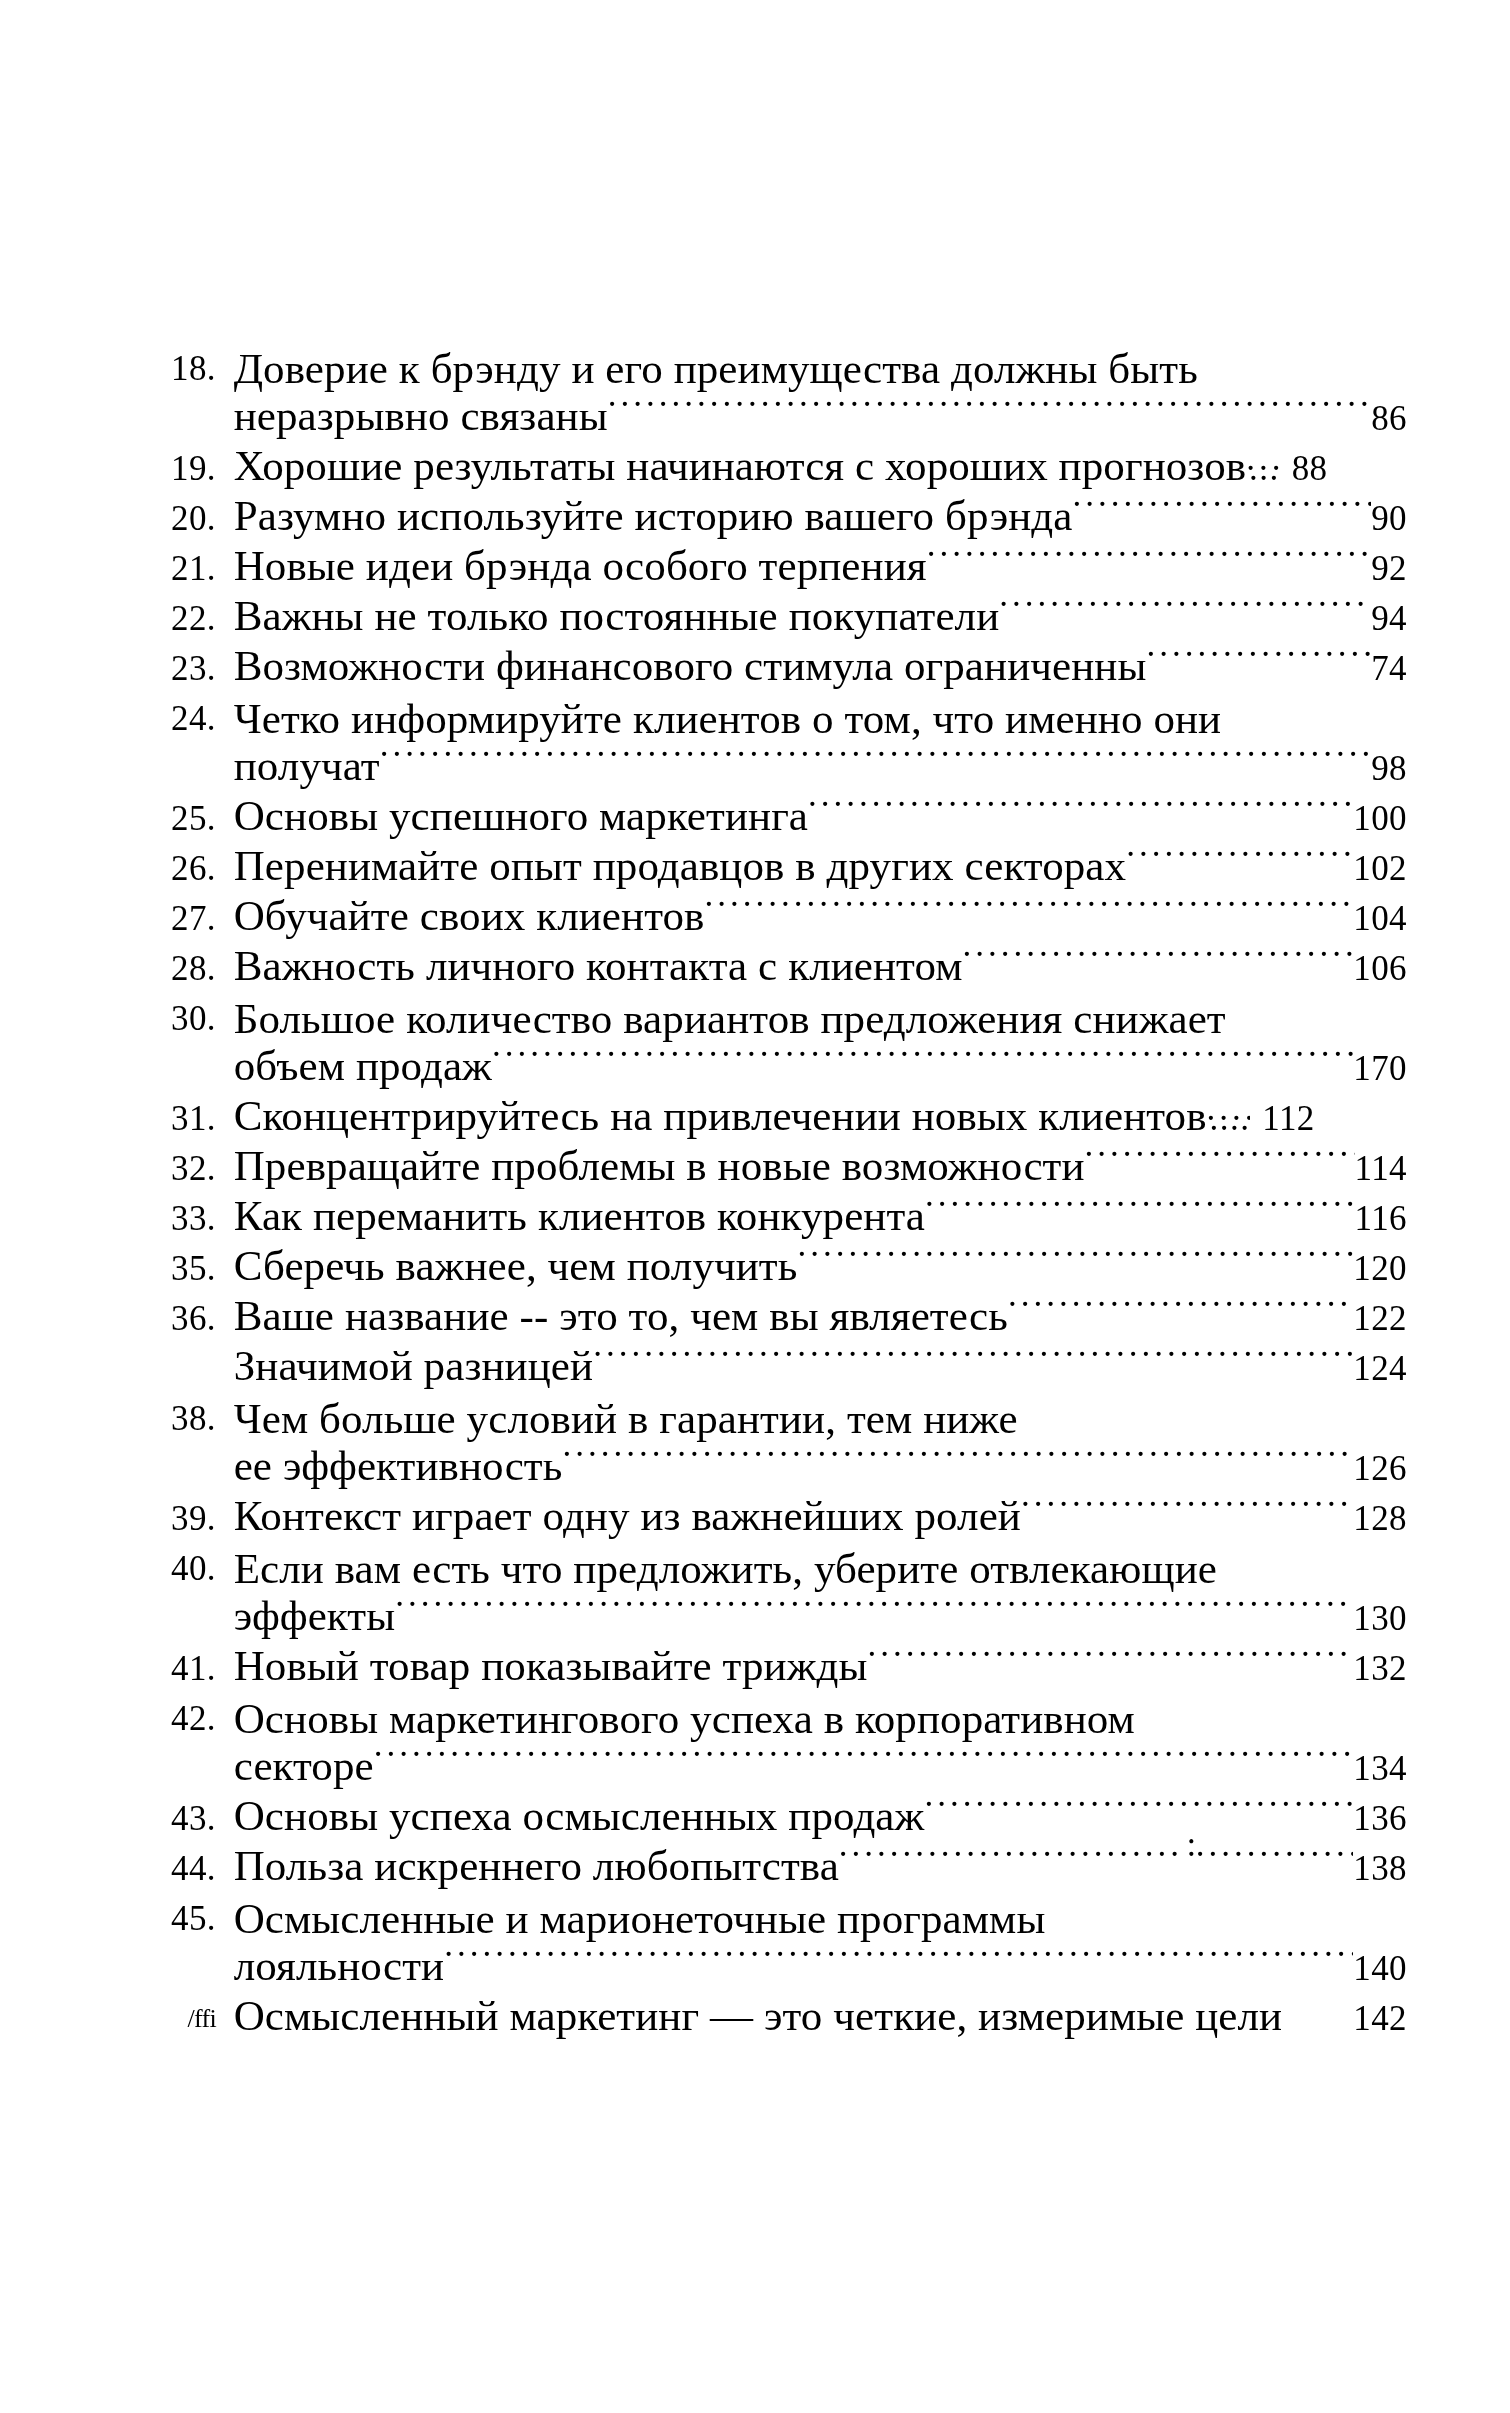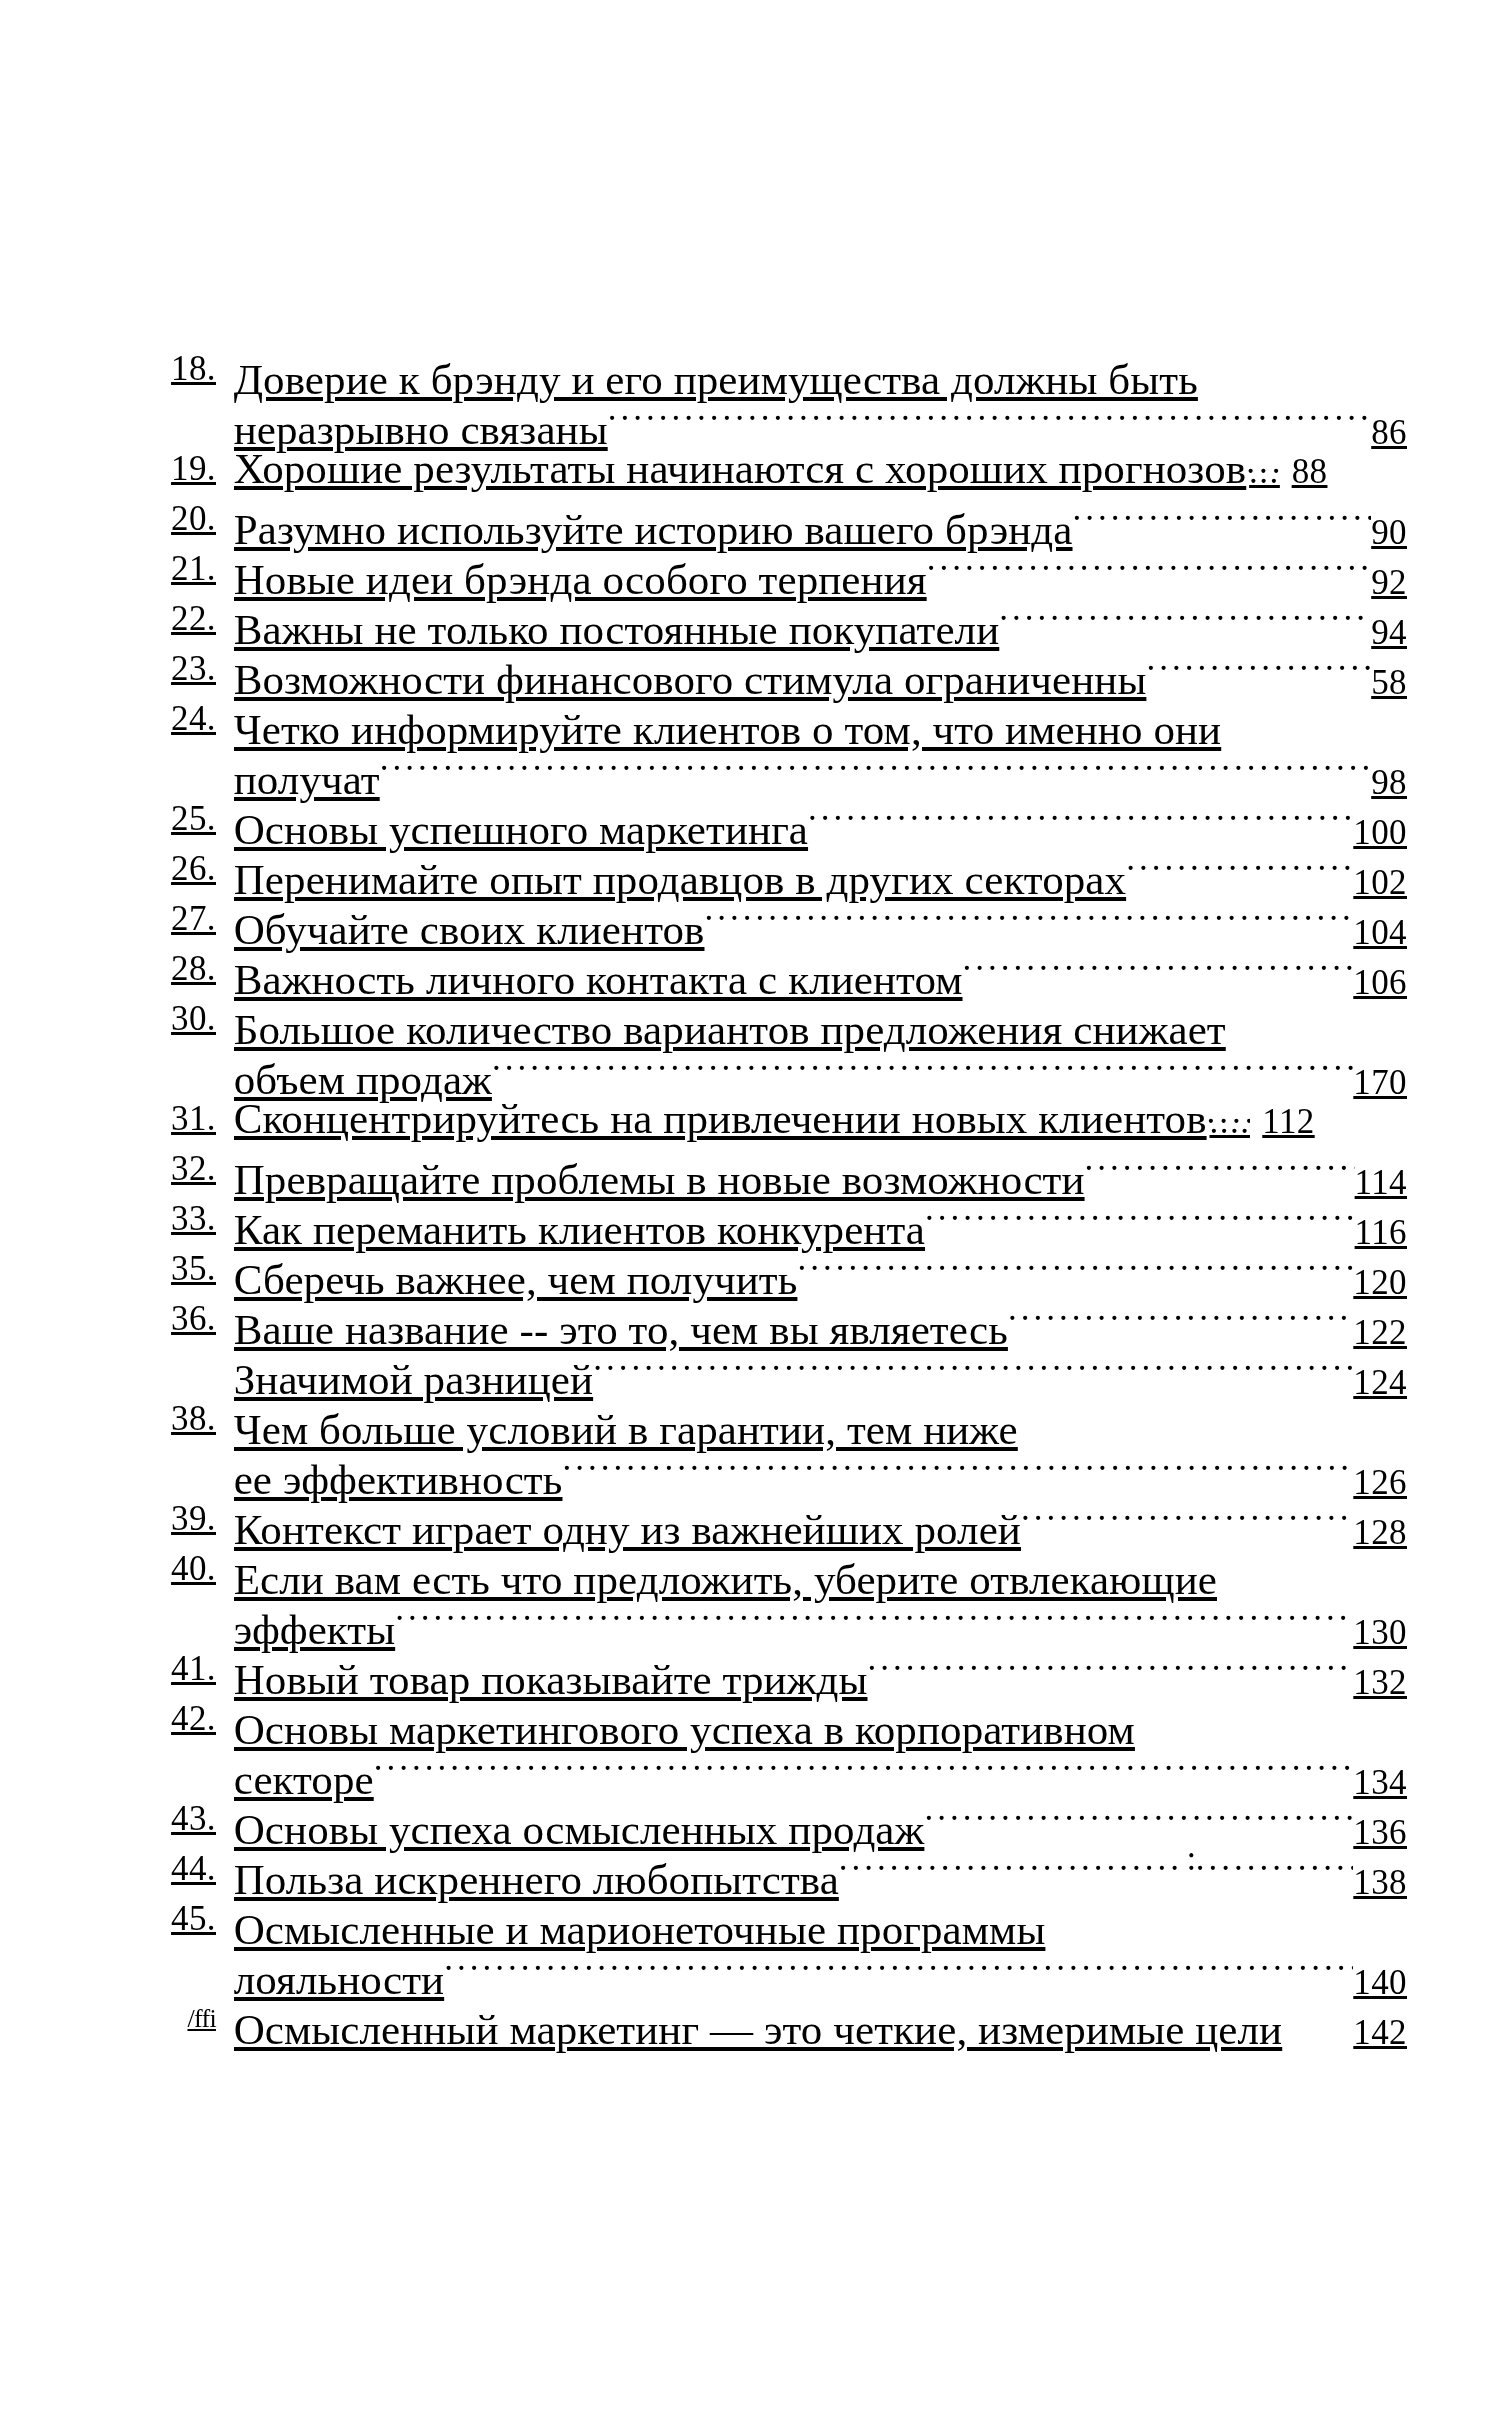--- a/index.html
+++ b/index.html
@@ -27,26 +27,25 @@
   }
 
   .toc-entry {
     display: block;
     width: 100%;
   }
 
   
   .toc-line {
     display: flex;
-    align-items: flex-start;
+    align-items: flex-end;
     width: 100%;
     height: 50px;
     line-height: 50px;
     white-space: nowrap;
-    text-decoration: underline;
   }
 
   .num-cell {
     flex: 0 0 71px;
     width: 71px;
     text-align: right;
     font-size: 35px;
     letter-spacing: 0.4px;
     padding-right: 0;
   }
@@ -207,21 +206,21 @@
           </span>
         </div>
       </div>
       <div class="toc-entry">
         <div class="toc-line">
           <span class="num-cell">23.</span>
           <span class="gap"></span>
           <span class="line-body">
             <span class="title-text">Возможности финансового стимула ограниченны</span>
             <span class="leader"></span>
-            <span class="page-num">58</span>
+            <span class="page-num">74</span>
           </span>
         </div>
       </div>
       <div class="toc-entry">
         <div class="toc-line">
           <span class="num-cell">24.</span>
           <span class="gap"></span>
           <span class="line-body">
             <span class="title-text">Четко информируйте клиентов о том, что именно они</span>
             <span class="leader none"></span>

